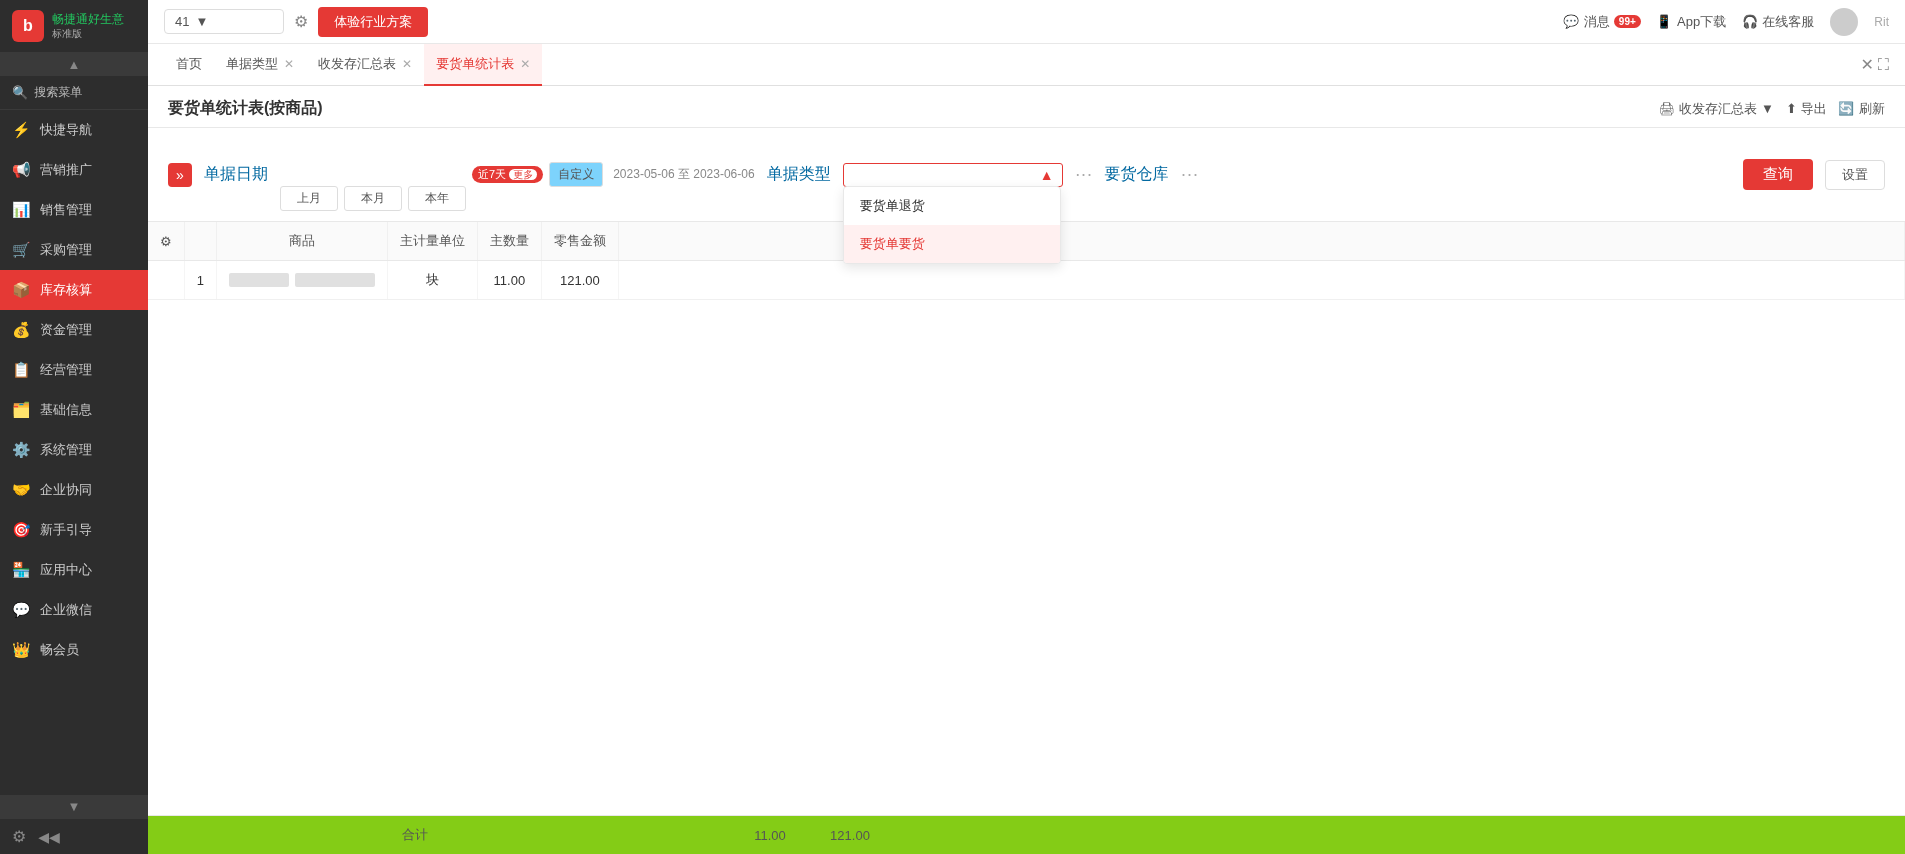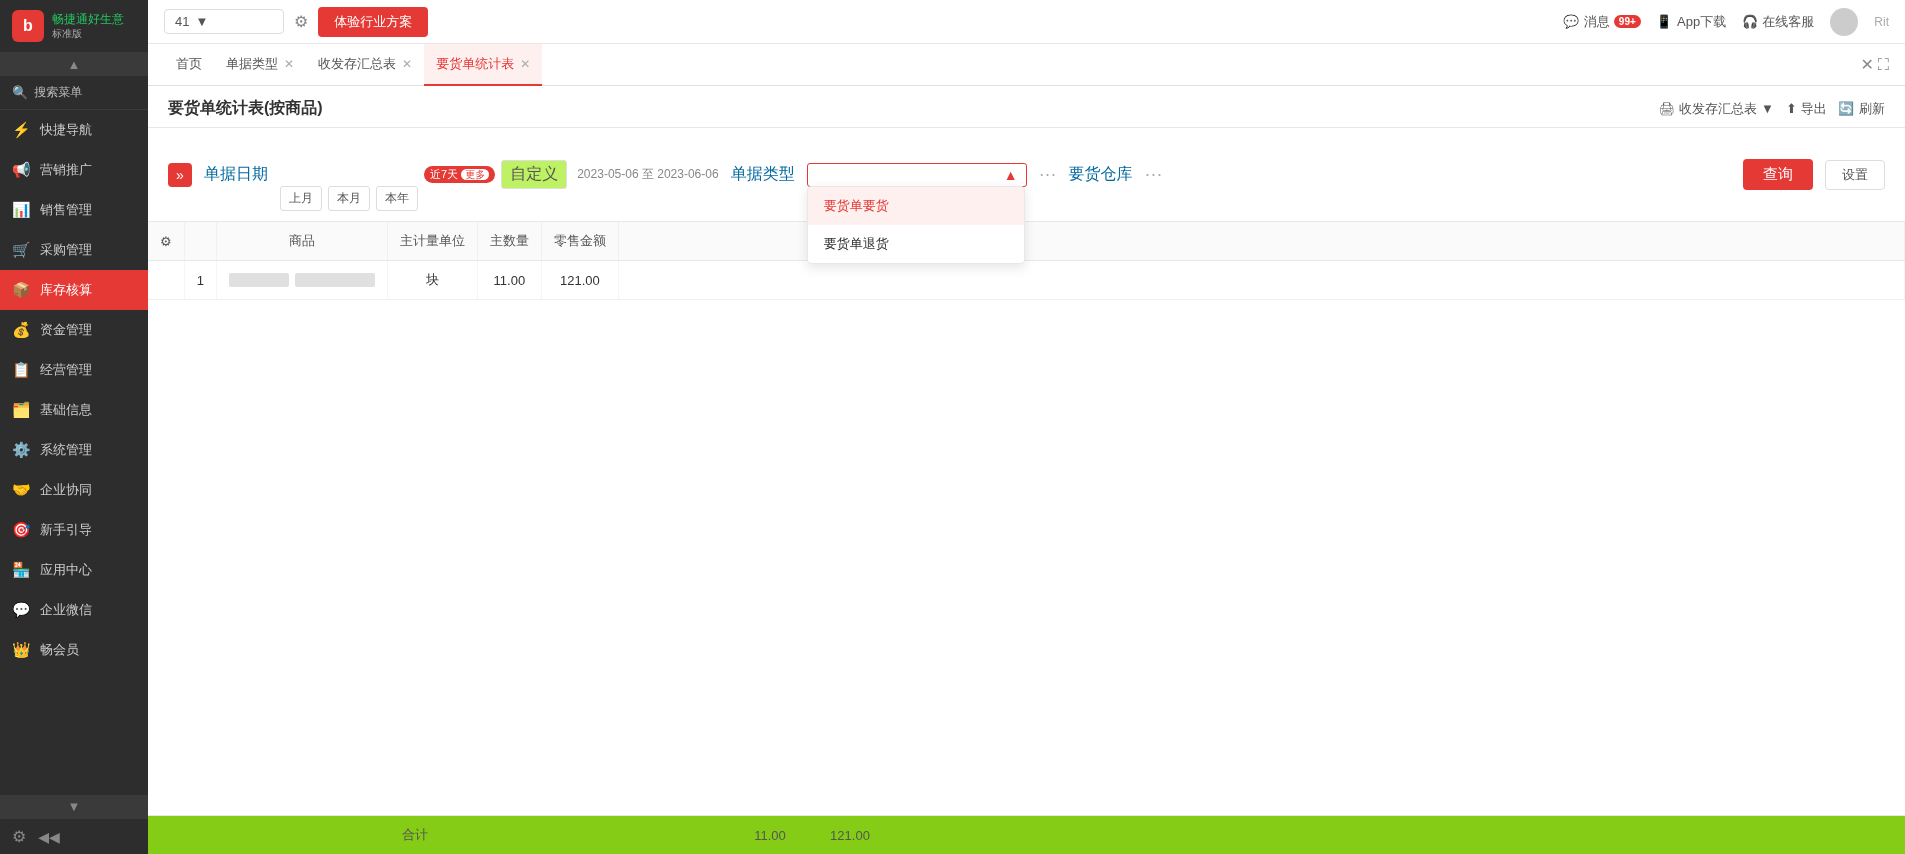--- a/index.html
+++ b/index.html
@@ -200,44 +200,44 @@
       color: white;
       border: none;
       border-radius: 4px;
       cursor: pointer;
       font-size: 14px;
       display: flex; align-items: center; justify-content: center;
     }
     .filter-label { color: #0369a1; font-size: 16px; white-space: nowrap; }
     .filter-date-group { display: flex; align-items: center; gap: 6px; }
     .filter-date-btn {
-      padding: 3px 8px;
+      padding: 3px 16px;
       border: 1px solid #ddd;
       border-radius: 3px;
       background: #fff;
       cursor: pointer;
       font-size: 12px;
       color: #555;
       margin-top: 48px;
     }
     .filter-date-badge {
       background: #e53935;
       color: white;
       border-radius: 10px;
       padding: 1px 6px;
       font-size: 11px;
       cursor: pointer;
     }
     .filter-date-custom {
       padding: 3px 8px;
       border: 1px solid #ddd;
       border-radius: 3px;
-      background: #bef264;
-      cursor: pointer;
-      font-size: 16px;
+      background: #7dd3fc;
+      cursor: pointer;
+      font-size: 12px;
       color: #555;
     }
     .filter-date-range { font-size: 12px; color: #888; margin-left: 4px; }
     .filter-type-input-wrap {
       display: flex; align-items: center;
       border: 1px solid #e53935;
       border-radius: 3px;
       padding: 3px 8px;
       min-width: 220px;
       position: relative;
@@ -520,22 +520,22 @@
         <button class="filter-date-custom">自定义</button>
         <span class="filter-date-range">2023-05-06 至 2023-06-06</span>
       </div>
 
       <span class="filter-label">单据类型</span>
       <div class="filter-type-input-wrap" style="position:relative;">
         <input class="filter-type-input" type="text" value="" style="">
         <span class="filter-type-arrow">▲</span>
 
         <div class="dropdown-menu" style="position:absolute;top:100%;left:-1px;width:100%;box-shadow:0 4px 12px rgba(0,0,0,0.1);z-index:200;">
+          <div class="dropdown-item">要货单退货</div>
           <div class="dropdown-item selected">要货单要货</div>
-          <div class="dropdown-item">要货单退货</div>
         </div>
       </div>
 
       <span class="filter-more-btn">···</span>
 
       <span class="filter-label">要货仓库</span>
       <span class="filter-more-btn">···</span>
 
       <button class="filter-search-btn">查询</button>
       <button class="filter-settings-btn">设置</button>

